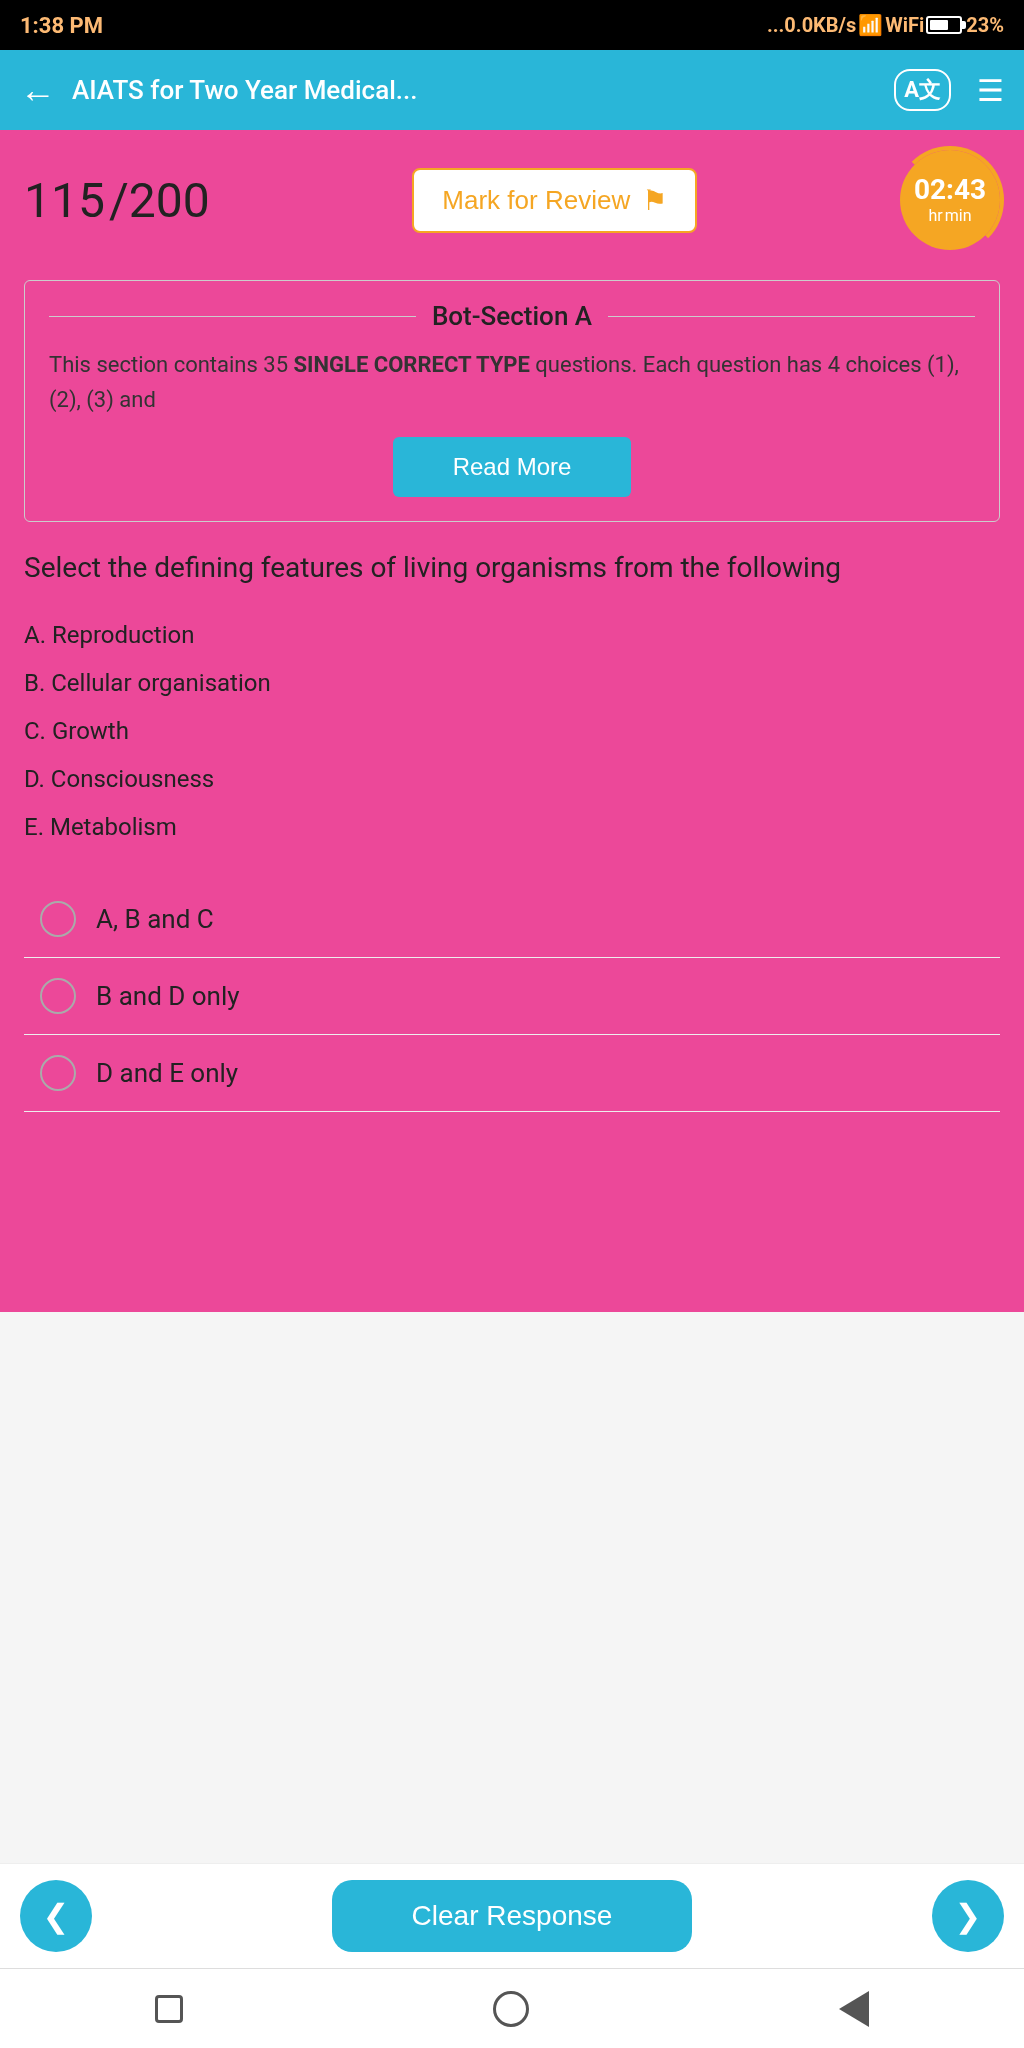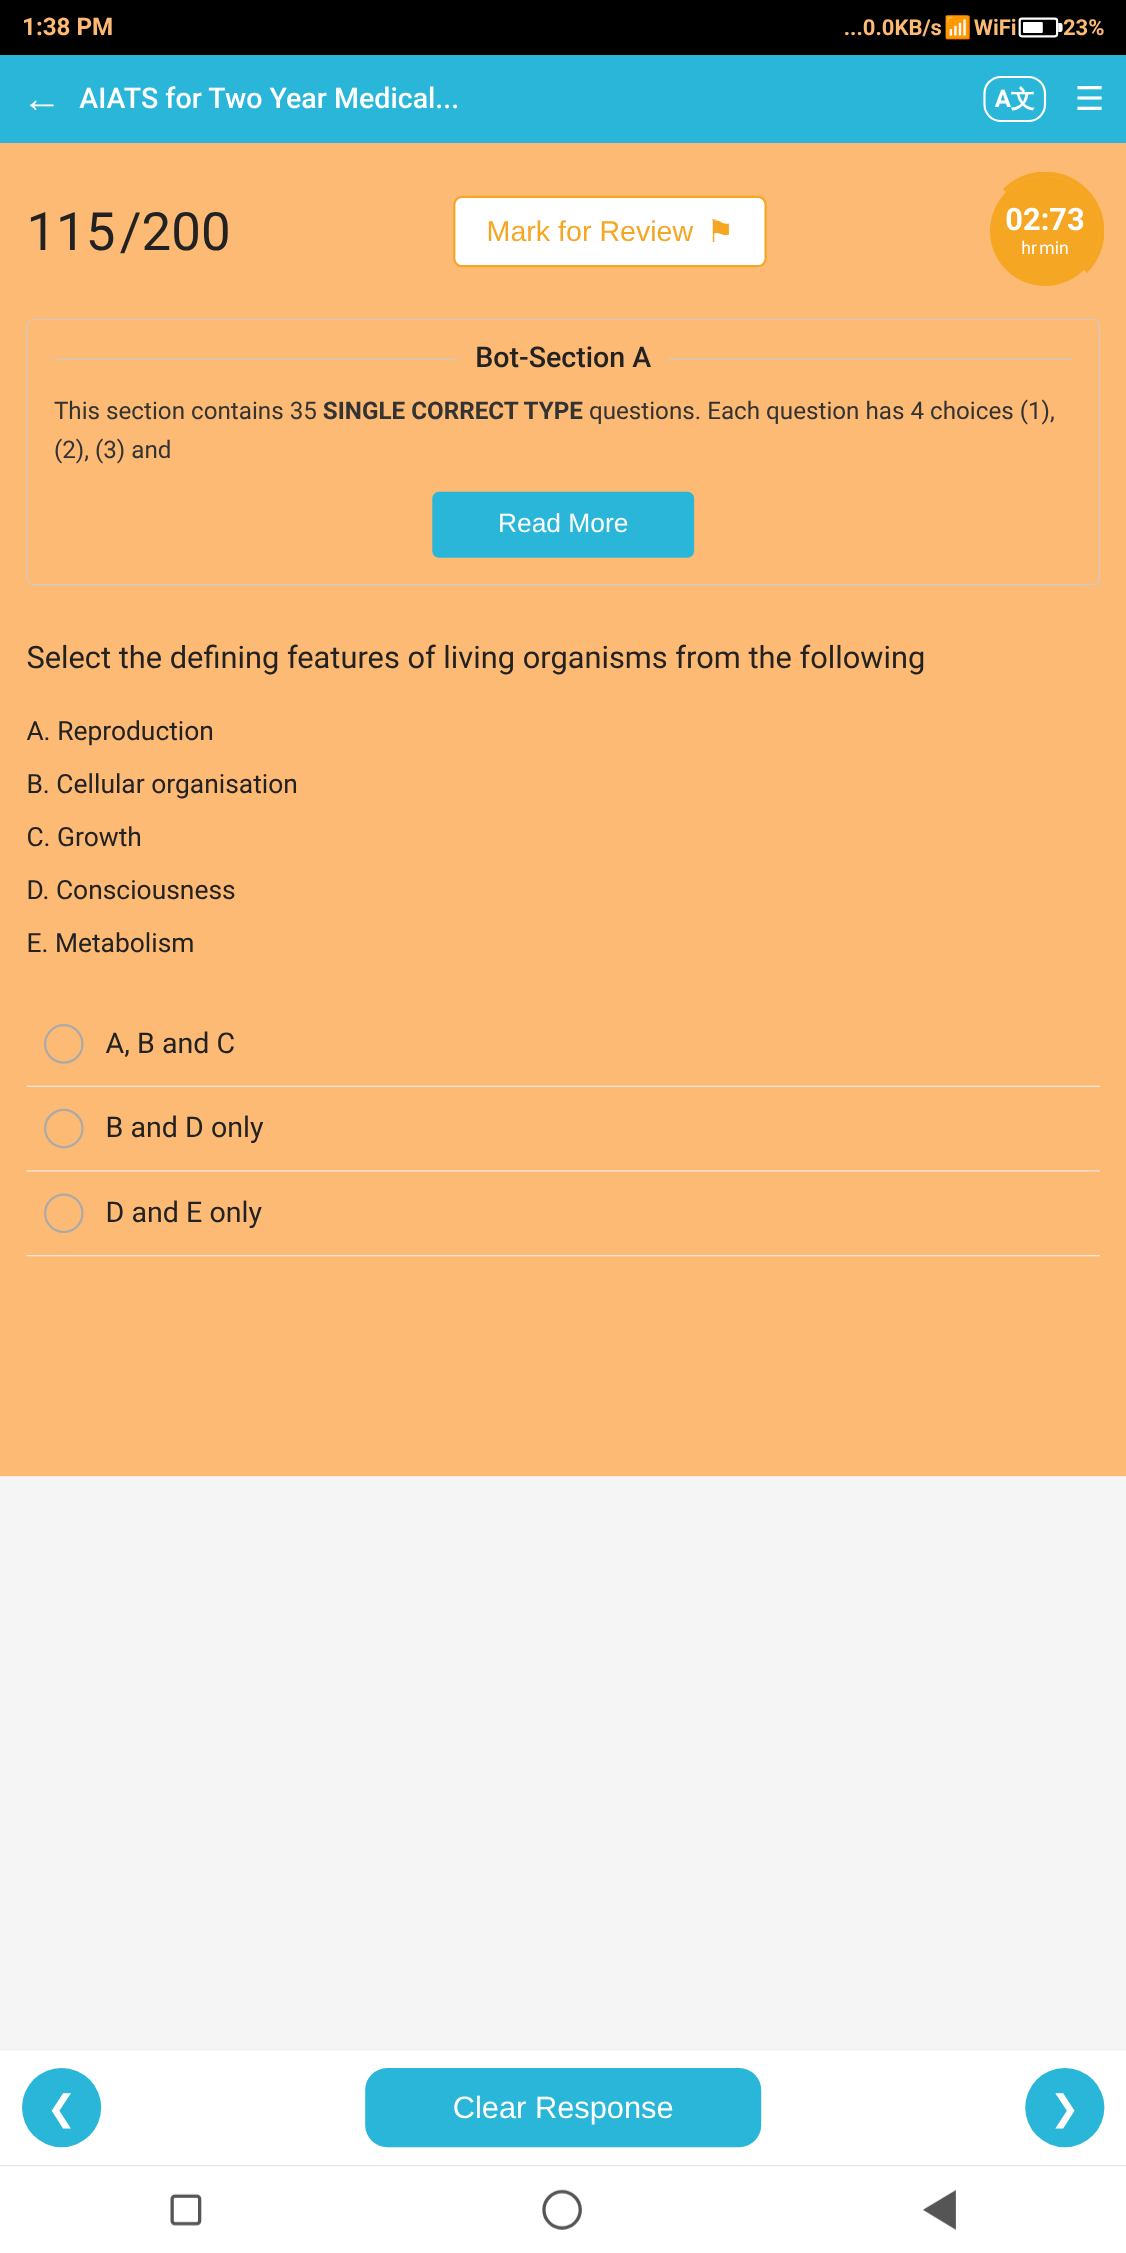--- a/index.html
+++ b/index.html
@@ -101,22 +101,22 @@
     }
     .toolbar-menu {
       color: #fff;
       font-size: 30px;
       cursor: pointer;
       margin-left: 10px;
     }
 
     
     .content {
-      background: #fdba74;
-      padding: 30px 24px 0;
+      background: #ec4899;
+      padding: 20px 24px 0;
     }
 
     
     .question-header {
       display: flex;
       align-items: center;
       justify-content: space-between;
       margin-bottom: 30px;
     }
     .question-number {
@@ -172,21 +172,21 @@
       font-size: 16px;
       display: flex;
       gap: 2px;
     }
 
     
     .section-box {
       border: 1.5px solid #ccc;
       border-radius: 6px;
       padding: 20px 24px 24px;
-      margin-bottom: 44px;
+      margin-bottom: 24px;
       position: relative;
     }
     .section-title-wrapper {
       display: flex;
       align-items: center;
       justify-content: center;
       margin-bottom: 16px;
     }
     .section-line {
       flex: 1;
@@ -374,21 +374,21 @@
     <div>
       <span class="question-number">115</span>
       <span class="question-number">/200</span>
     </div>
     <button class="mark-review-btn">
       <span>Mark for Review</span>
       <span class="flag-icon">⚑</span>
     </button>
     <div class="timer-circle">
       <span class="timer-time">
-        <span>02</span>:<span>73</span>
+        <span>02</span>:<span>43</span>
       </span>
       <div class="timer-label">
         <span>hr</span>
         <span>min</span>
       </div>
     </div>
   </div>
 
   <div class="section-box">
     <div class="section-title-wrapper">

